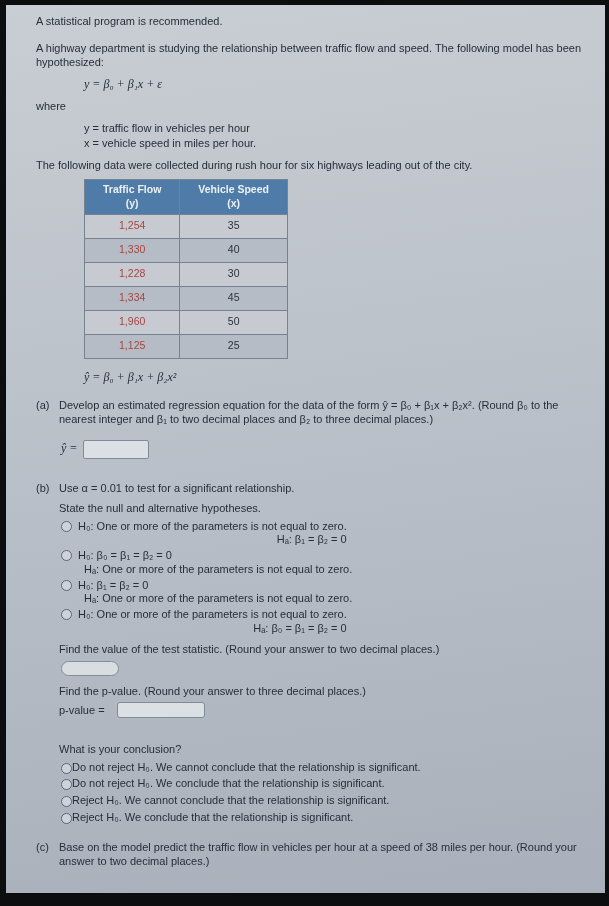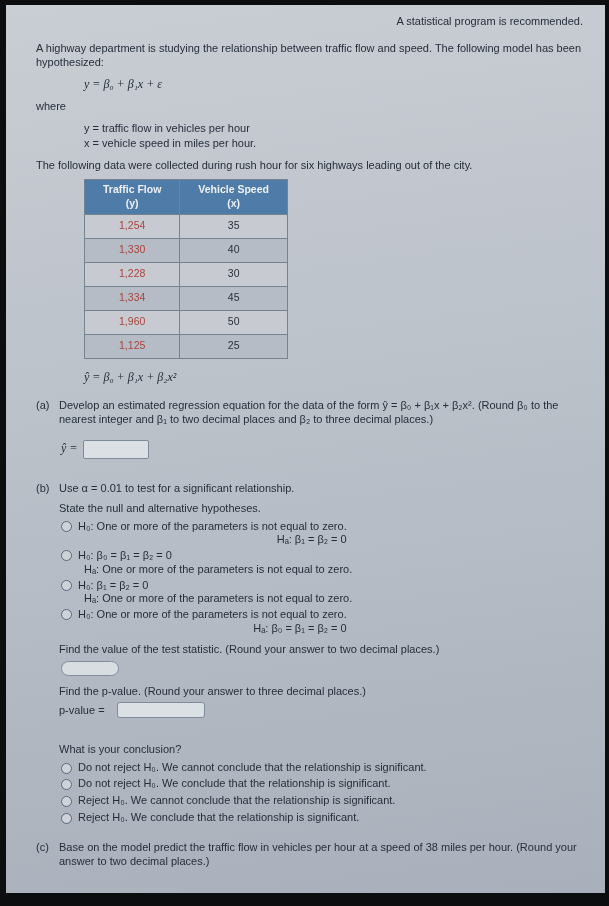--- a/index.html
+++ b/index.html
@@ -3,21 +3,21 @@
 <meta charset="utf-8">
 <style>
   * { margin:0; padding:0; box-sizing:border-box; }
   html,body { width:609px; height:906px; }
   body { background:#0c0d0f; padding:5px 4px 13px 6px;
          font-family:"Liberation Sans","DejaVu Sans",sans-serif; }
   .page { width:100%; height:100%; overflow:hidden; padding:9px 22px 8px 30px;
           background:linear-gradient(173deg,#c9cdd4 0%,#bcc2ca 42%,#a9b0bb 100%);
           color:#252e3a; font-size:11px; line-height:1.32; }
   .para { margin-bottom:7px; }
-  .notice { margin-bottom:12px;text-align:right; }
+  .notice { margin-bottom:12px; }
   .formula { font-style:italic; font-family:"Liberation Serif","DejaVu Serif",serif;
              font-size:12px; }
   .indent1 { margin-left:48px; }
   .defs { margin-left:48px; margin-bottom:7px; }
   .defs p { margin-bottom:1px; }
 
   table { border-collapse:collapse; margin:4px 0 11px 48px; }
   th, td { border:1px solid #76838f; text-align:center; }
   th { background:#4e7ba7; color:#edf1f5; font-weight:bold; font-size:10.5px;
        line-height:1.3; padding:3px 18px; white-space:pre-line; min-width:76px; }
@@ -40,21 +40,21 @@
   .pv-input { background:#dbe0e5; border:1px solid #7e8b98; border-radius:3px;
               height:16px; width:88px; outline:none; padding:0 4px; font-size:10.5px; }
 
   .option { display:flex; align-items:flex-start; gap:6px; margin:0 0 4px 2px;
             line-height:1.12; }
   .option .txt { display:block; }
   .option .line2 { display:block; padding-left:6px; margin-top:1px;text-align:right; }
   .radio { width:11px; height:11px; border:1px solid #55697c; border-radius:50%;
            background:#ced3d9; display:inline-block; flex-shrink:0; margin-top:1px;
            cursor:pointer; }
-  .option-single { display:flex; align-items:center; gap:6px; margin:0 0 3px 2px;
+  .option-single { display:flex; align-items:center; margin:0 0 3px 2px;
                    line-height:1.25;text-align:center; }
   .sub-gap { margin:6px 0 4px 0; }
   .prompt { margin:8px 0 4px 0; }
 </style>
 </head>
 <body>
 
 <div class="page">
 
   <p class="notice">A statistical program is recommended.</p>

